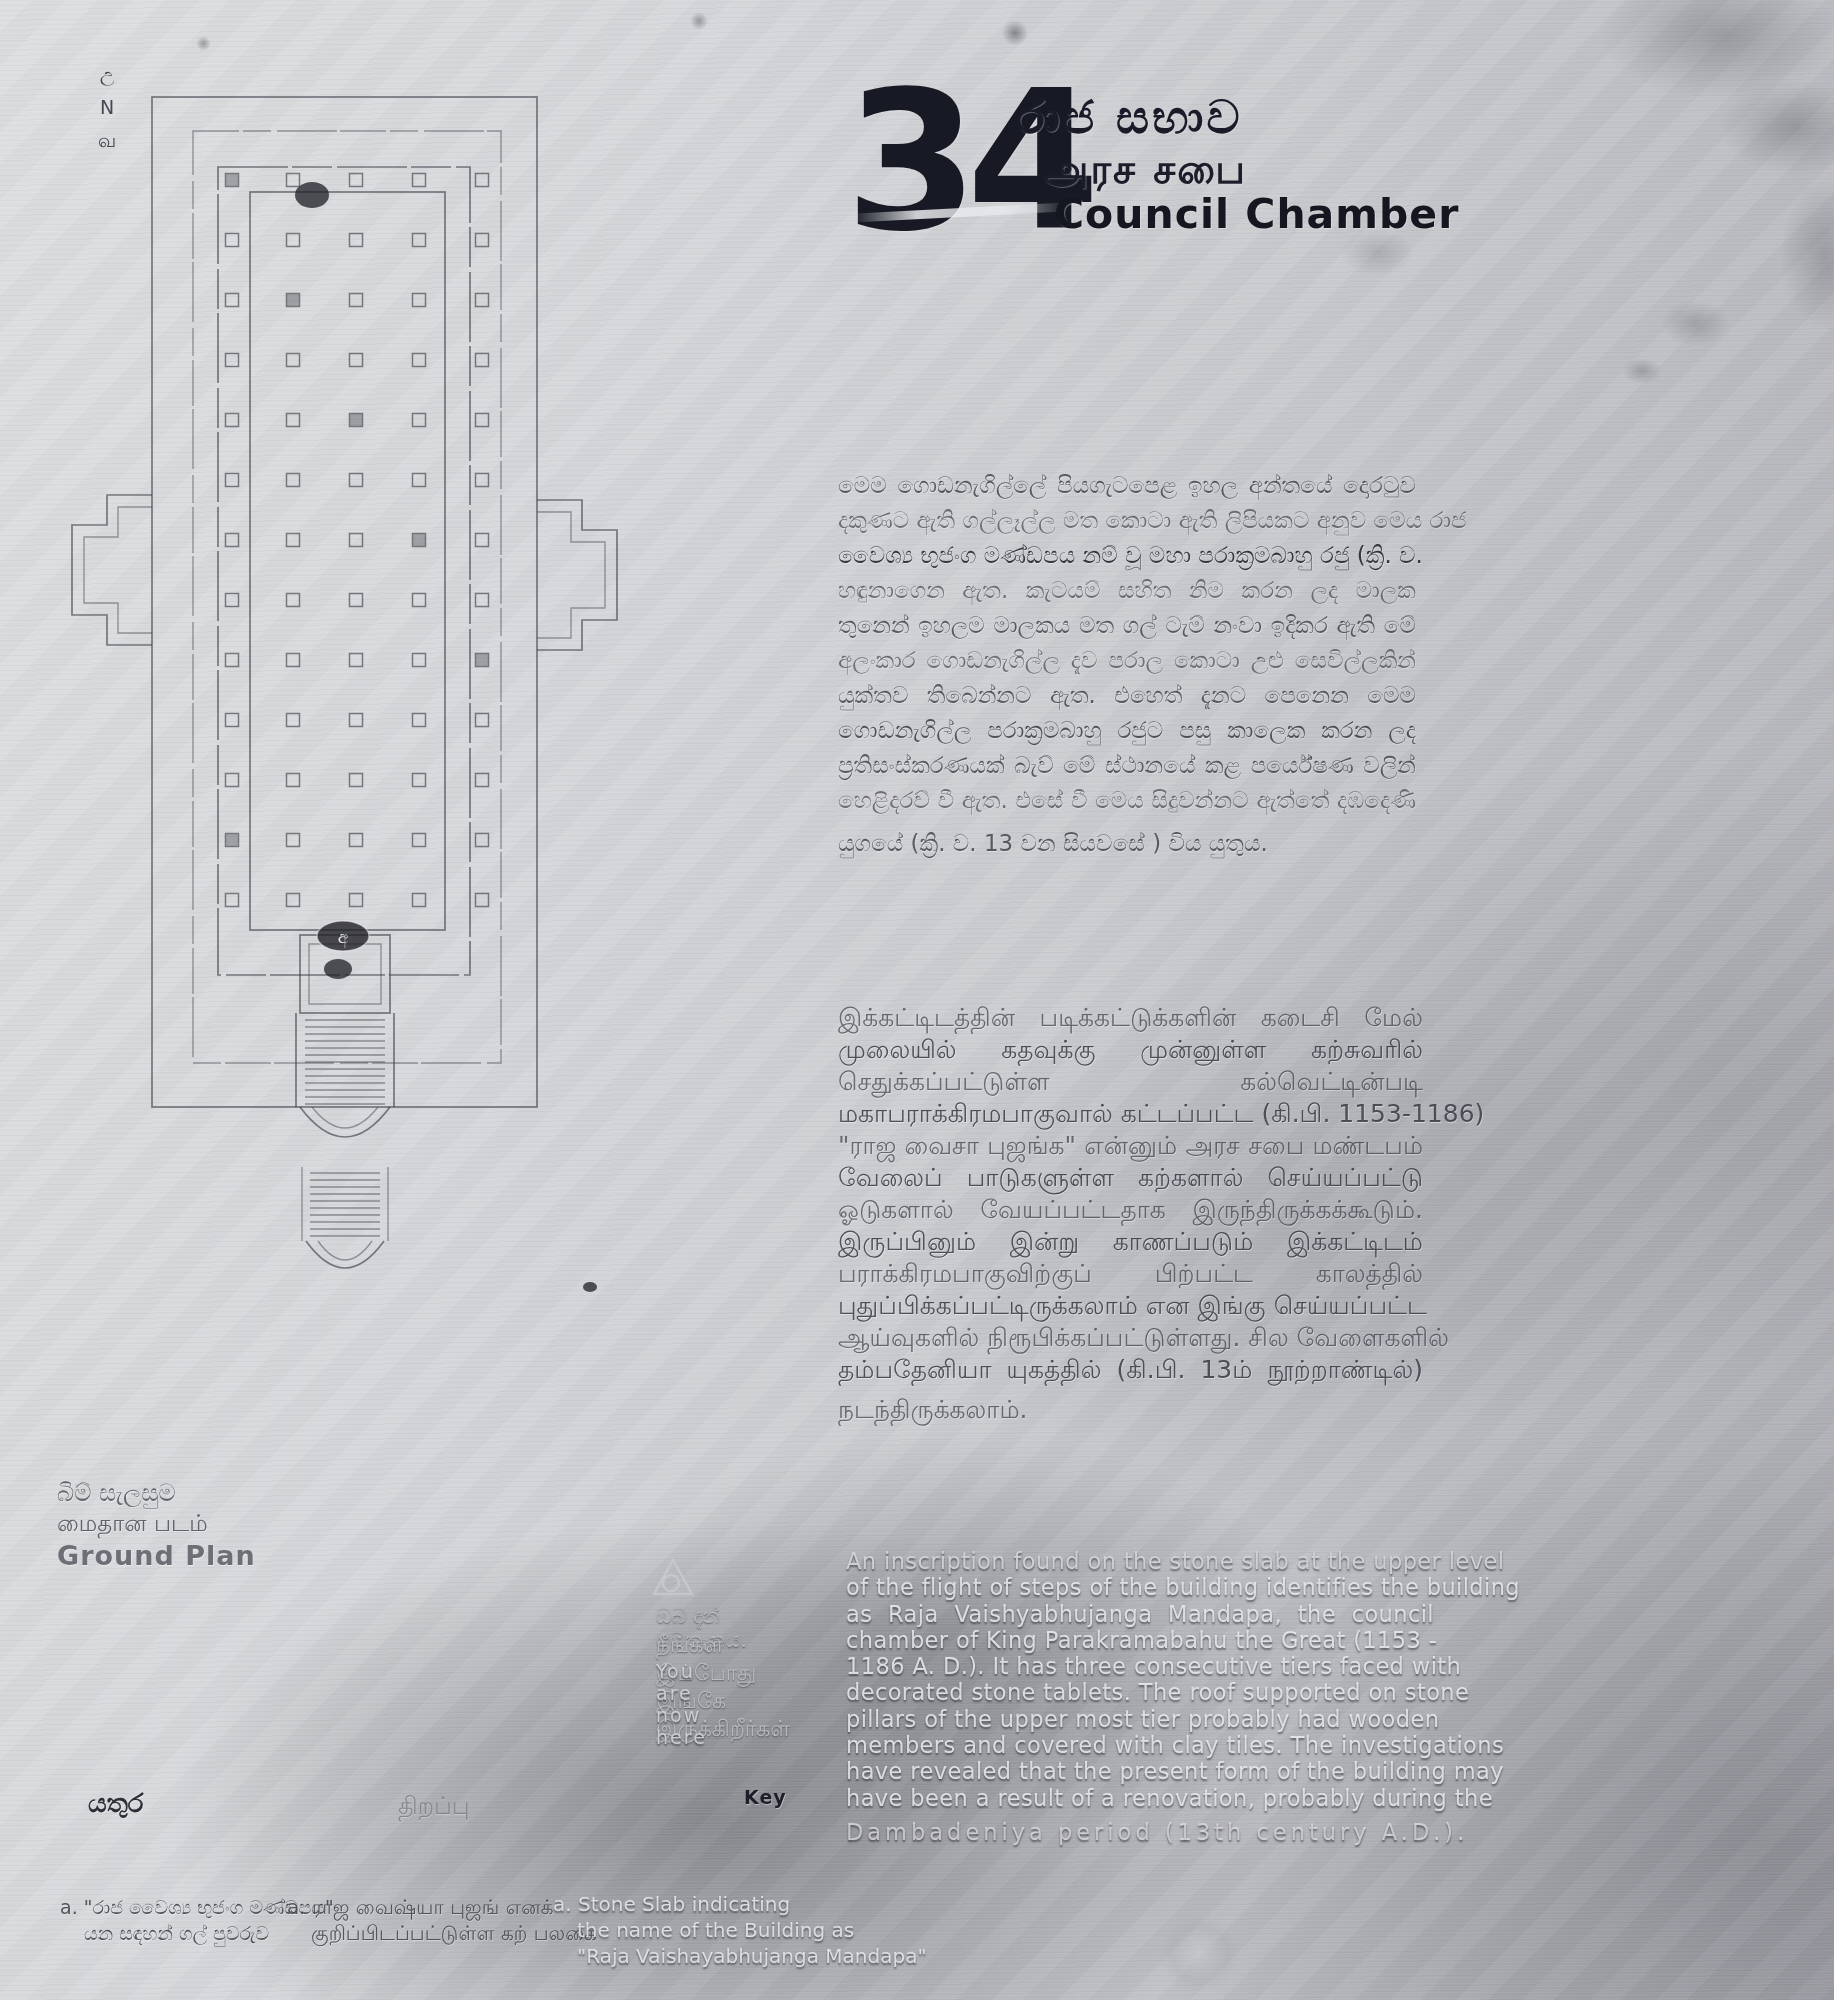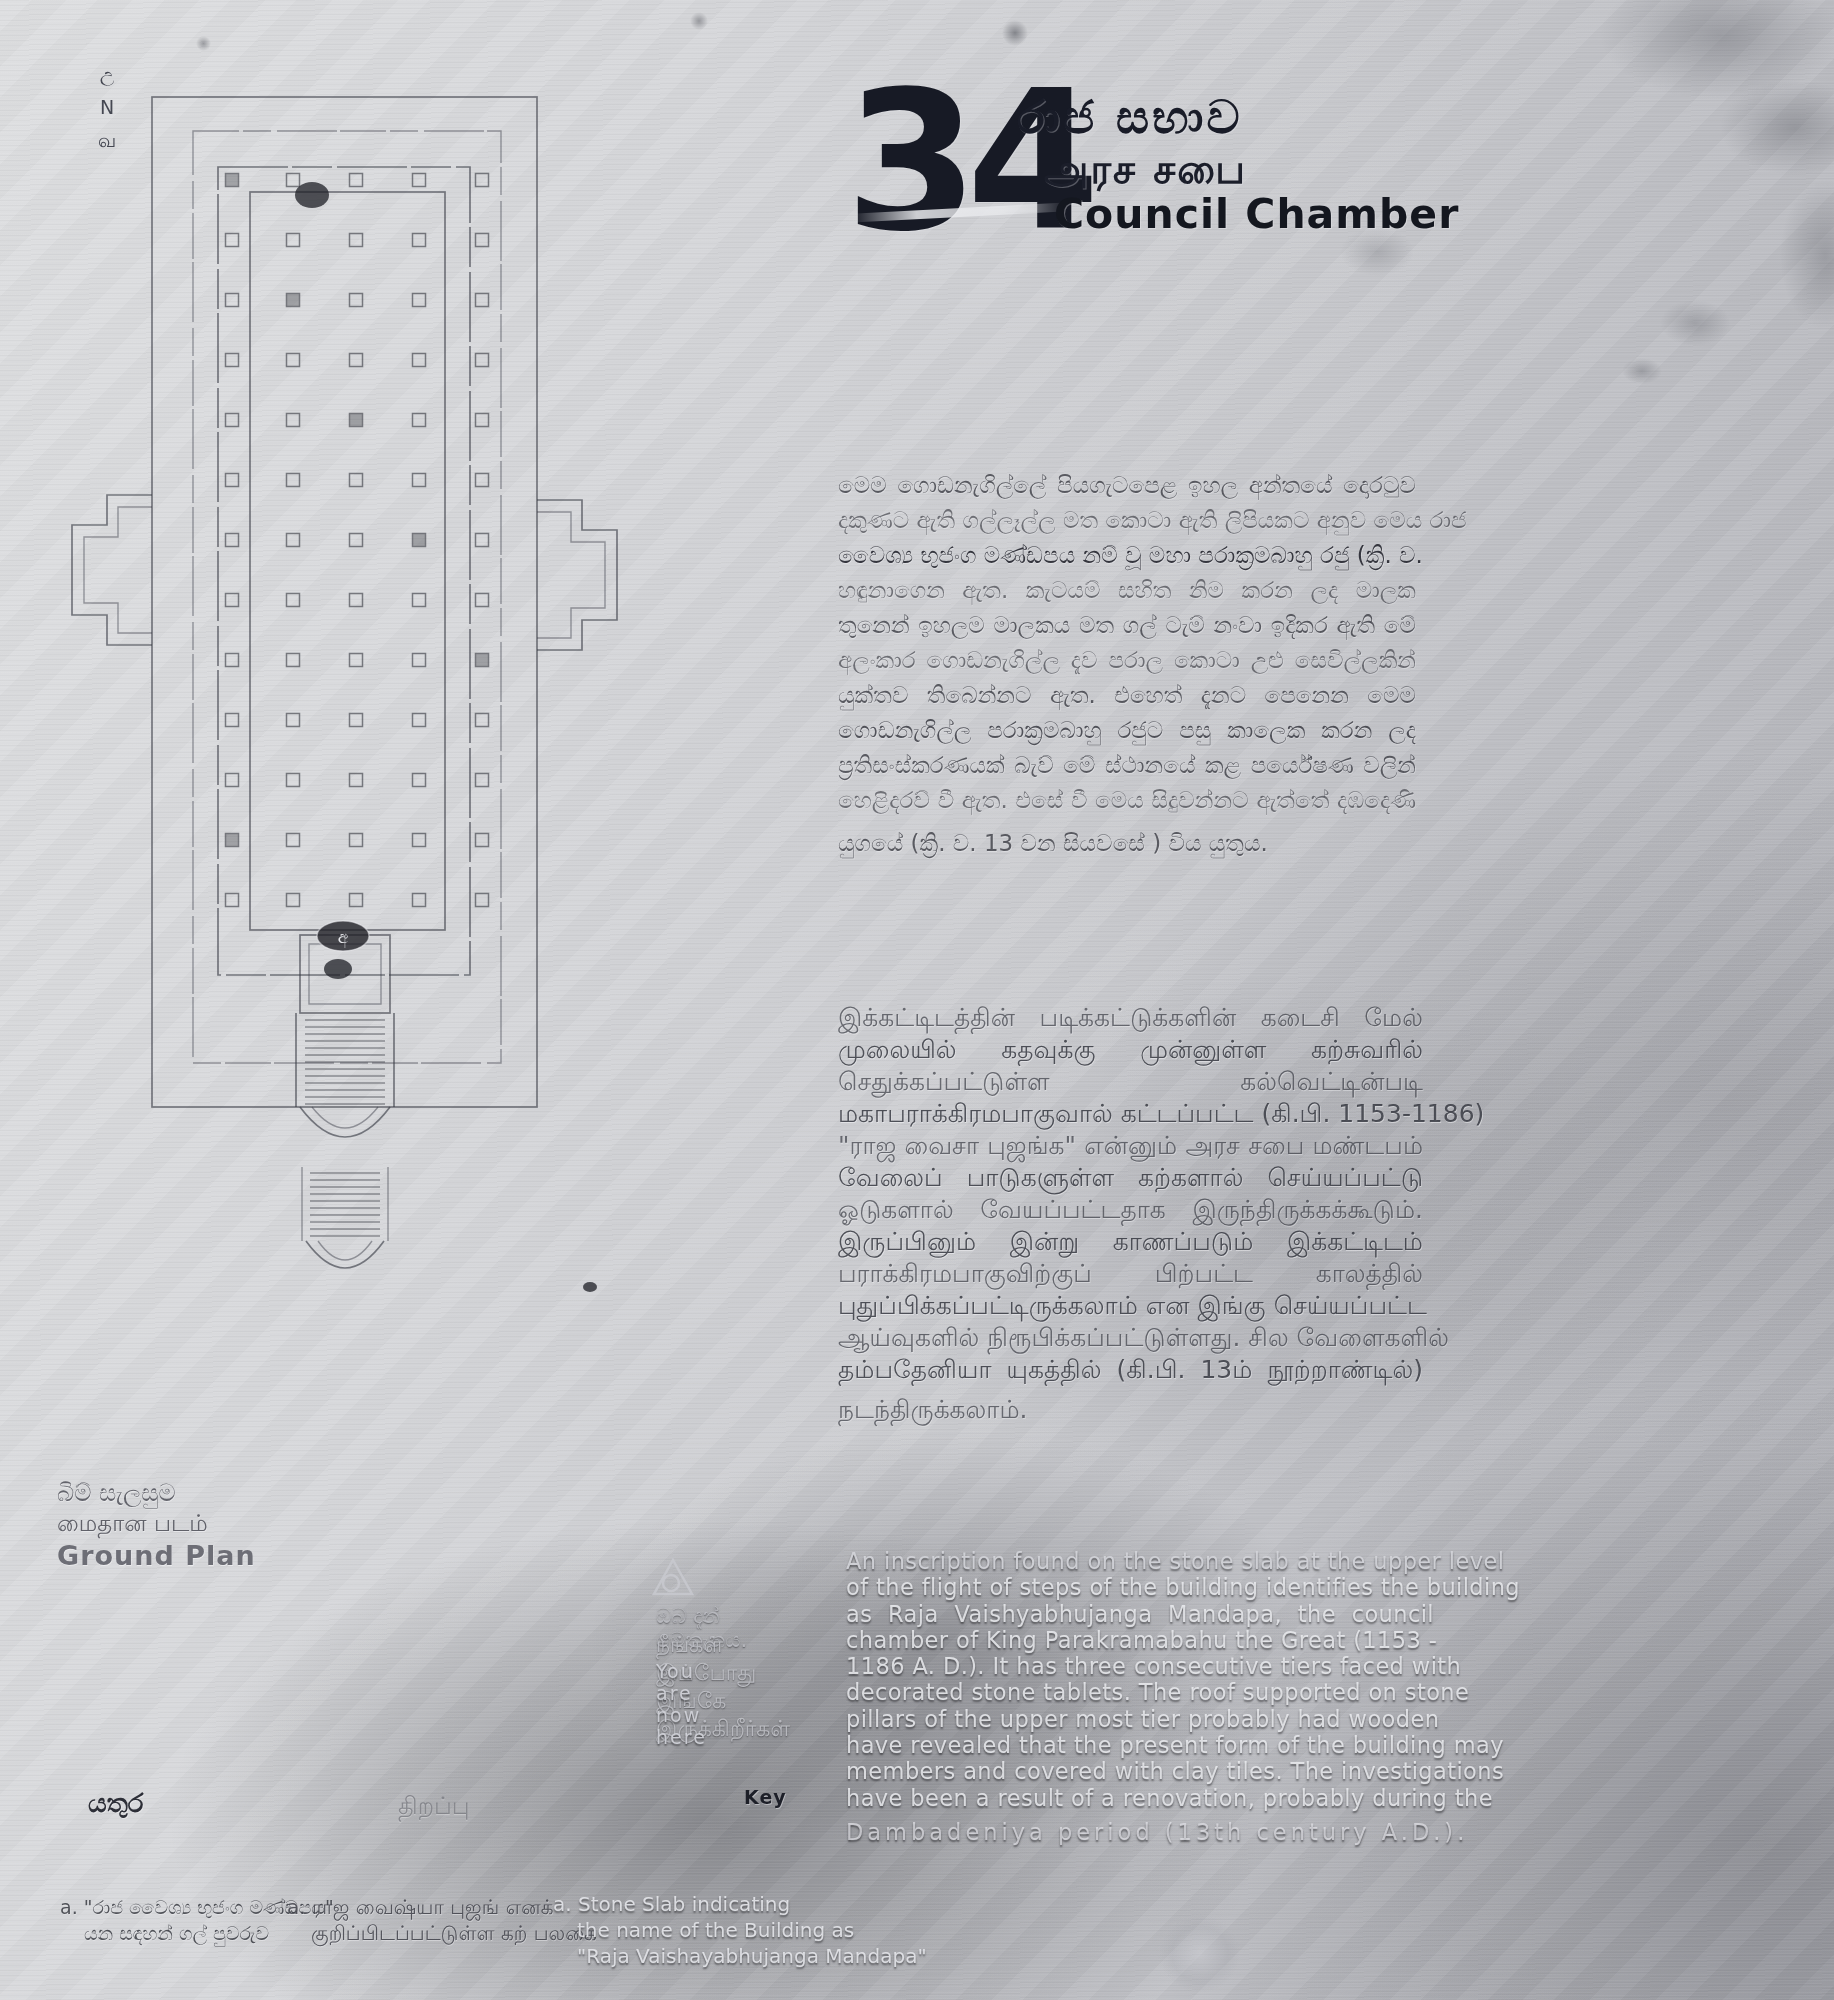--- a/index.html
+++ b/index.html
@@ -269,22 +269,22 @@
   </div>
 
   <div class="block para en-para">
     <div>An inscription found on the stone slab at the upper level</div>
     <div>of the flight of steps of the building identifies the building</div>
     <div>as Raja Vaishyabhujanga Mandapa, the council</div>
     <div>chamber of King Parakramabahu the Great (1153 -</div>
     <div>1186 A. D.). It has three consecutive tiers faced with</div>
     <div>decorated stone tablets. The roof supported on stone</div>
     <div>pillars of the upper most tier probably had wooden</div>
+    <div>members and covered with clay tiles. The investigations</div>
     <div>have revealed that the present form of the building may</div>
-    <div>members and covered with clay tiles. The investigations</div>
     <div>have been a result of a renovation, probably during the</div>
     <div>Dambadeniya period (13th century A.D.).</div>
   </div>
 
   <div class="block gp-label">
     <div class="gp-si">බිම් සැලසුම</div>
     <div class="gp-ta">மைதான படம்</div>
     <div class="gp-en">Ground Plan</div>
   </div>
 

